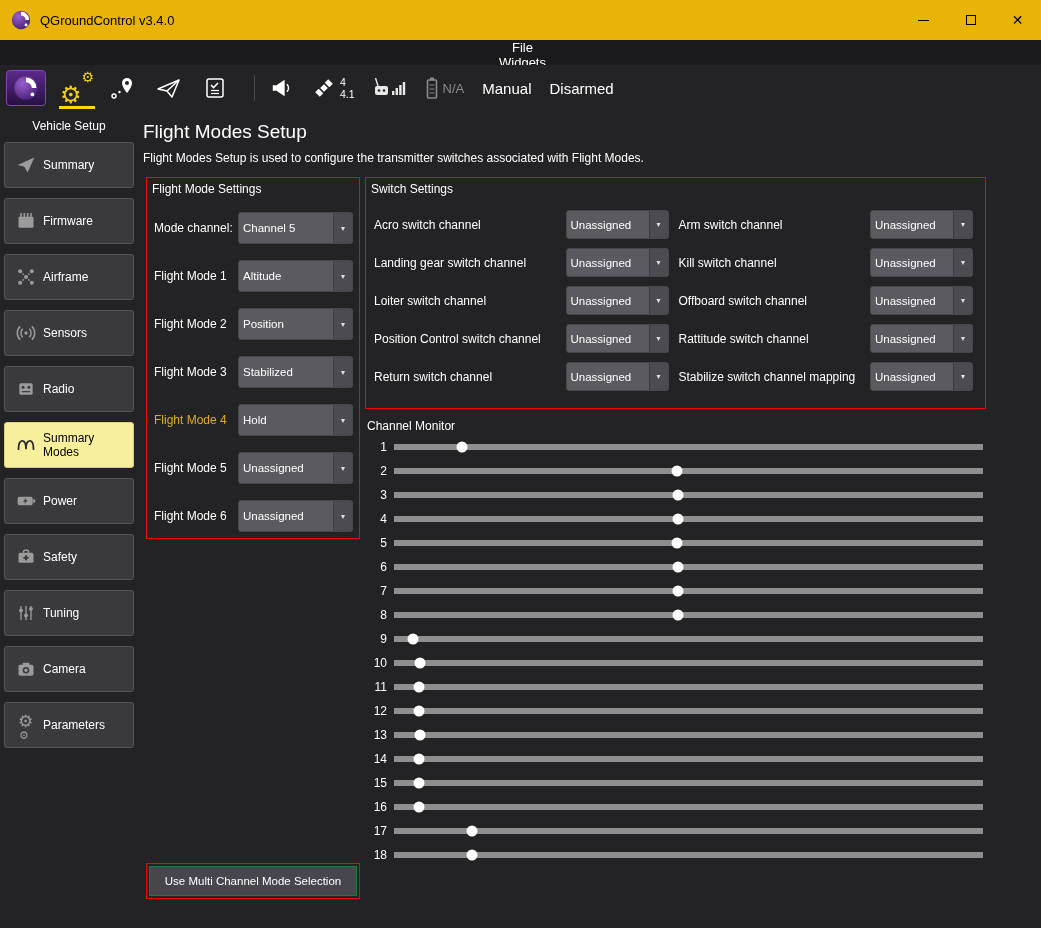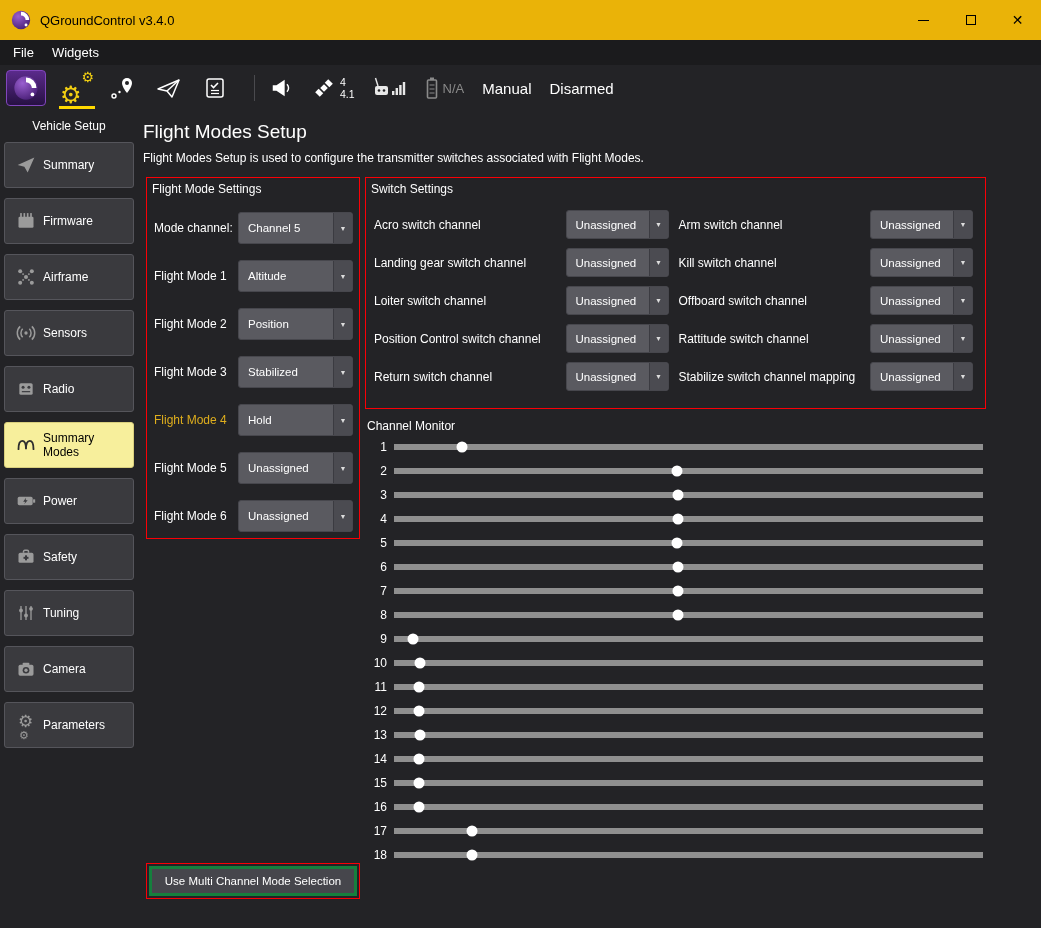--- a/index.html
+++ b/index.html
@@ -18,21 +18,21 @@
   }
   .titlebar .app-title { font-size:13px; margin-left:8px; color:#000; }
   .win-btns { margin-left:auto; display:flex; height:100%; }
   .win-btn { width:47px; height:100%; display:grid; place-items:center; cursor:default; }
   .min-glyph { width:11px; height:1px; background:#000; }
   .max-glyph { width:10px; height:10px; border:1px solid #000; }
   .close-glyph { font-size:14px; color:#000; line-height:1; }
   
   .menubar {
     position:absolute; top:40px; left:0; right:0; height:25px;
-    background:#1b1b1d; display:flex; align-items:center; padding-left:4px;
+    background:#1b1b1d; display:flex; align-items:center; padding-left:4px;flex-direction:column;
   }
   .menu-item { font-size:13px; color:#fff; padding:0 9px; }
   
   .toolbar {
     position:absolute; top:65px; left:0; right:0; height:46px;
     background:#232326; display:flex; align-items:center; padding-left:6px;
   }
   .tb-btn { position:relative; width:46px; height:44px; display:grid; place-items:center; }
   .logo-btn {
     width:40px; height:36px; margin-right:8px; border-radius:4px;
@@ -68,40 +68,40 @@
   .left-col { width:214px; flex:none; display:flex; flex-direction:column; margin-left:3px; }
   .right-col { width:621px; flex:none; margin-left:5px; }
   .red-panel { border:1px solid #fa0006; }
   .panel-title { font-size:12px; color:#fff; padding:4px 0 0 5px; }
   .fm-panel { width:214px; height:362px; }
   .fm-row { display:flex; justify-content:space-between; align-items:center; margin:16px 6px 0 7px; }
   .fm-label { font-size:12px; color:#fff; }
   .fm-label.hl { color:#dfae1d; }
   
   .dropdown { display:flex; align-items:stretch; background:#5a5a60; border:1px solid #47474d; border-radius:3px; overflow:hidden; }
-  .dd-value { flex:1; display:flex; align-items:center; padding-left:9px; font-size:11.5px; color:#fff; white-space:nowrap; }
+  .dd-value { flex:1; display:flex; align-items:center; padding-left:4px; font-size:11.5px; color:#fff; white-space:nowrap; }
   .dd-arrow { width:19px; display:grid; place-items:center; background:#4b4b51; border-left:1px solid #3b3b41; color:#ddd; font-size:7px; }
   .fm-dd { width:115px; height:32px; }
   .sw-dd { width:103px; height:29px; }
   
   .sw-panel { width:621px; height:232px; }
   .sw-grid { display:grid; grid-template-columns:1fr 103px 1fr 103px; column-gap:10px; row-gap:9px; align-items:center; padding:14px 12px 0 8px; }
   .sw-label { font-size:12px; color:#fff; white-space:nowrap; }
   
   .cm-title { font-size:12px; color:#fff; margin:10px 0 2px 2px; }
   .cm-row { display:flex; align-items:center; height:24px; }
   .cm-num { width:22px; text-align:right; font-size:12px; color:#fff; margin-right:7px; flex:none; }
   .cm-bar { flex:1; height:6px; background:#8f8f8f; position:relative; margin-right:3px; }
   .cm-dot { position:absolute; top:50%; width:11px; height:11px; border-radius:50%; background:#fff; transform:translate(-50%,-50%); }
   
   .spacer { flex:1; }
   .multi-btn-wrap { border:1px solid #fa0006; padding:2px; width:214px; }
   .multi-btn {
     display:block; width:100%; height:30px; background:#46464c;
-    border:3px solid #15803d; color:#fff; font-size:11.5px;
+    border:1px solid #15803d; color:#fff; font-size:11.5px;
     font-family:"Liberation Sans", sans-serif;
   }
 </style>
 </head>
 <body>
 
 <div class="window">
 
   <div class="titlebar">
     <svg width="22" height="22" viewBox="0 0 24 24">

